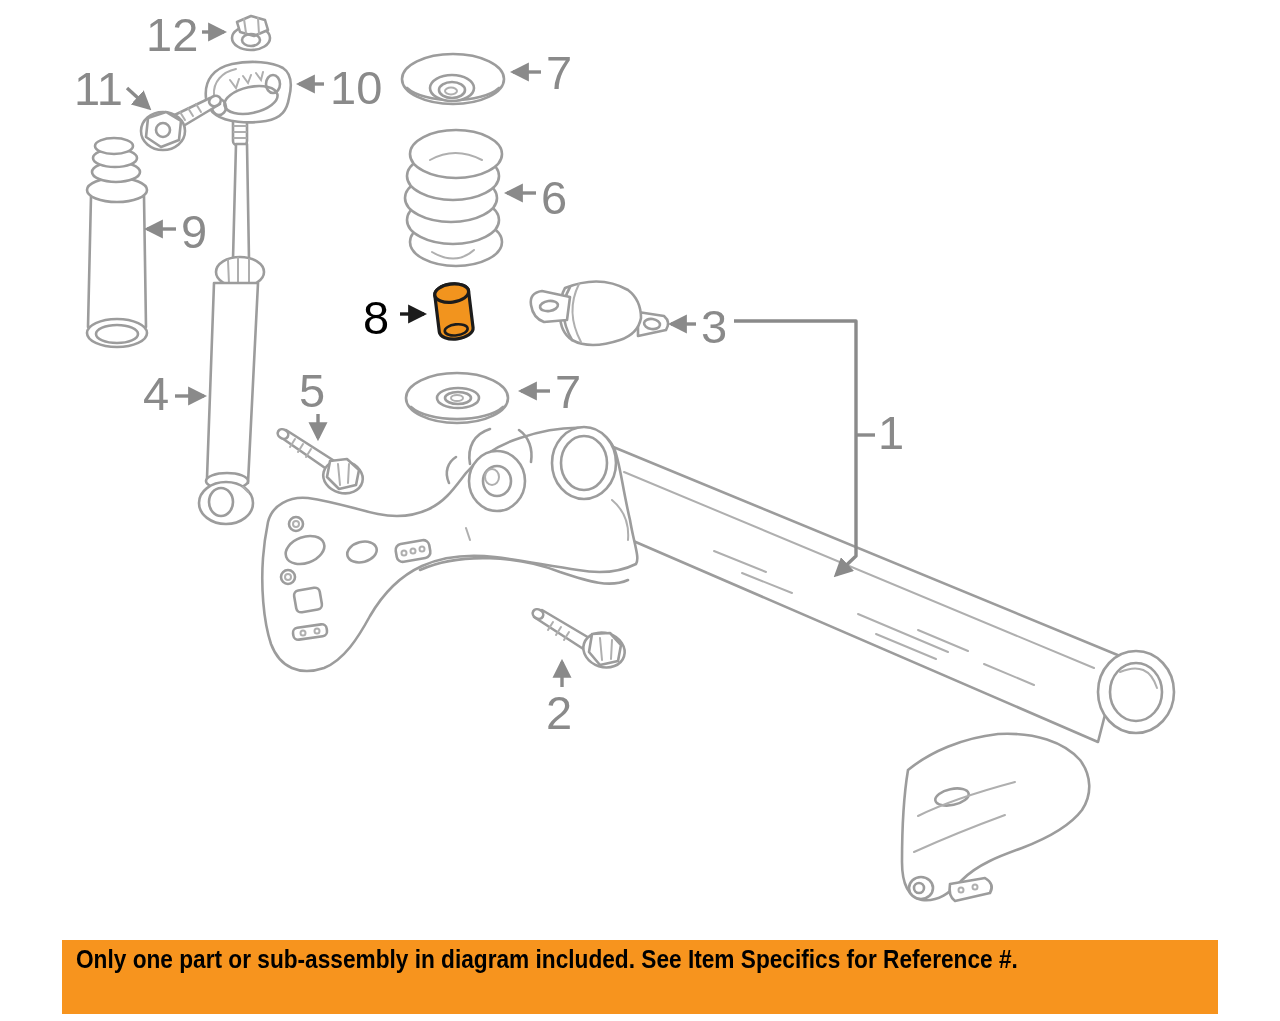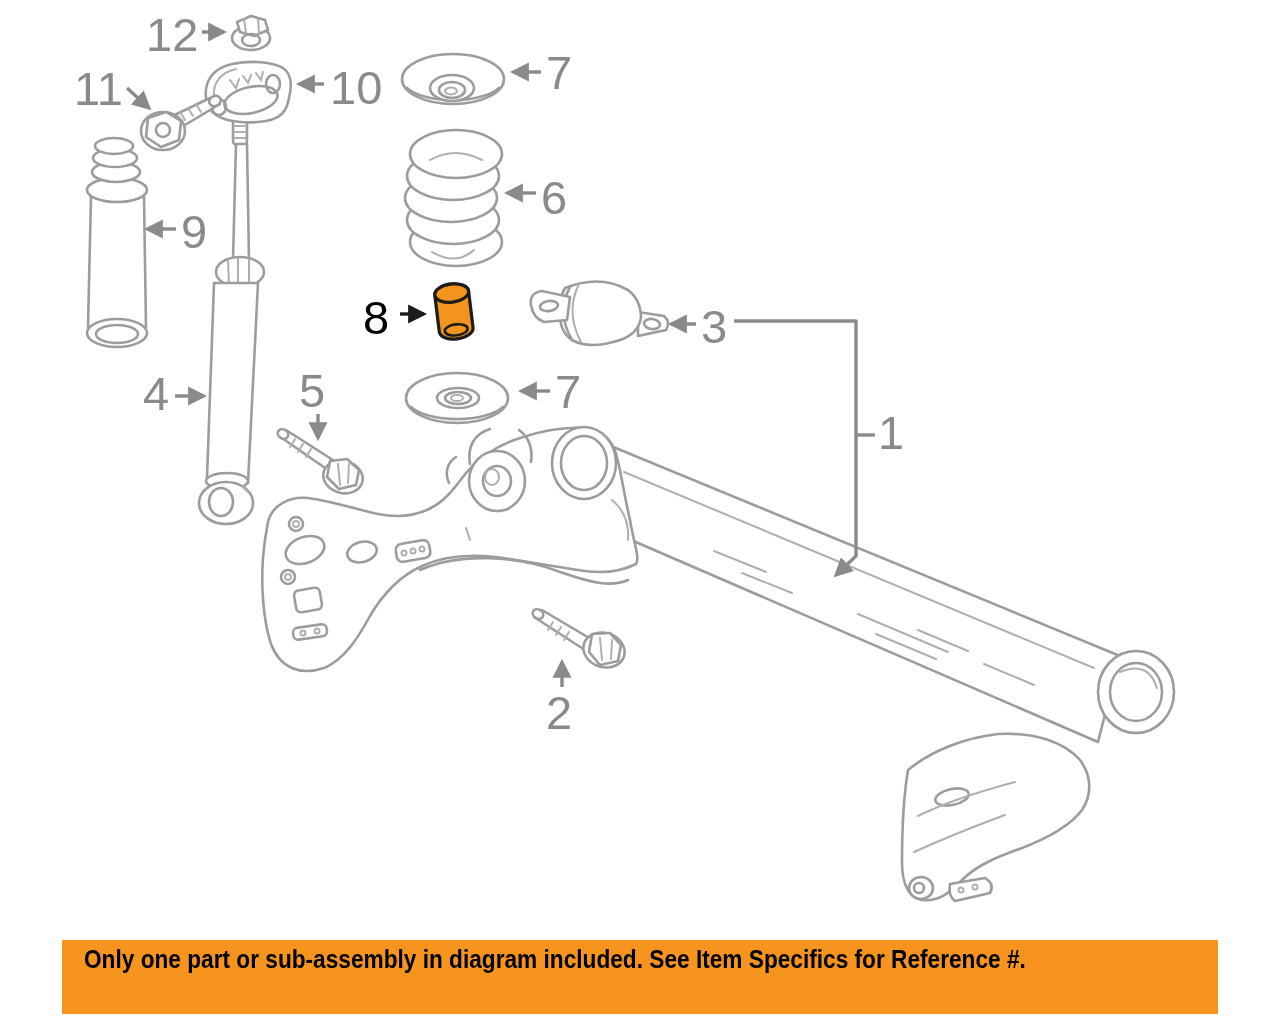--- a/index.html
+++ b/index.html
@@ -13,21 +13,21 @@
   .co{fill:none;stroke:var(--callout,#8A8A8A);stroke-width:3.4;stroke-linejoin:round;}
   .cotxt{fill:var(--callout,#8A8A8A);font-size:47px;font-family:"Liberation Sans",sans-serif;}
   .cob{fill:none;stroke:var(--hl-outline,#111);stroke-width:3.4;}
   .cobtxt{fill:var(--hl-label,#000);font-size:47px;font-family:"Liberation Sans",sans-serif;}
   #ah path{fill:var(--callout,#8A8A8A);}
   #ahb path{fill:var(--hl-outline,#111);}
   
   .hl{fill:var(--hl-fill,#F2941E);stroke:var(--hl-outline,#1C1C1C);stroke-width:3.2;stroke-linejoin:round;}
   .hl2{fill:none;stroke:var(--hl-outline,#1C1C1C);stroke-width:2.6;}
   
-  .banner{position:absolute;left:62px;top:940px;width:1156px;height:74px;background:var(--banner-bg,#F7941E);color:var(--banner-fg,#000);box-sizing:border-box;padding:2px 0 0 22px;}
+  .banner{position:absolute;left:62px;top:940px;width:1156px;height:74px;background:var(--banner-bg,#F7941E);color:var(--banner-fg,#000);box-sizing:border-box;padding:2px 0 0 14px;}
   .banner .bl{height:35px;line-height:35px;white-space:nowrap;}
   .banner .bl span{display:inline-block;transform:scaleX(.855);transform-origin:0 50%;font-weight:700;font-size:26.5px;}
 </style>
 </head>
 <body>
 
 <div class="stage">
 <svg width="1280" height="1021" viewBox="0 0 1280 1021">
   <defs>
     <marker id="ah" viewBox="0 0 6 6" markerWidth="5.6" markerHeight="5.6" refX="5" refY="3" orient="auto" markerUnits="strokeWidth">

